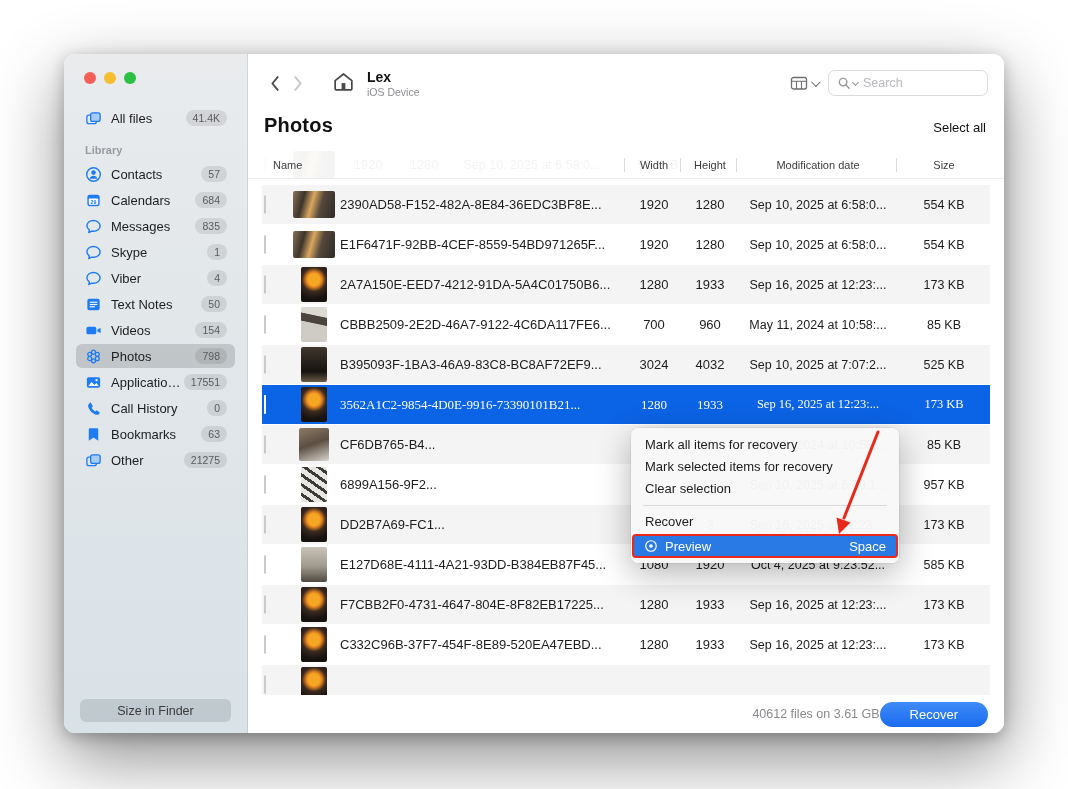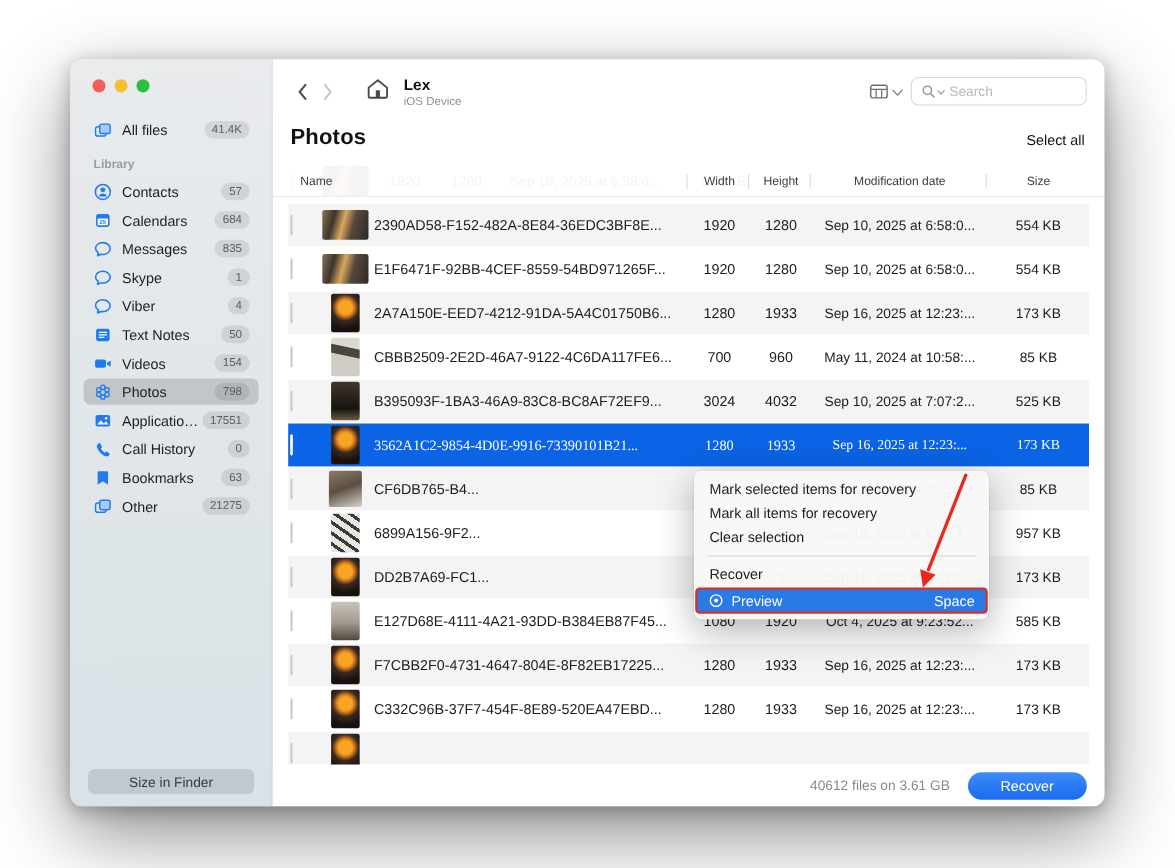--- a/index.html
+++ b/index.html
@@ -97,21 +97,21 @@
   .thumbwrap { display:flex; align-items:center; justify-content:center; }
   .thumb { border-radius:2px; }
   .t-street  { width:42px; height:27px; background:linear-gradient(105deg,#8a7354 0%,#3c342c 25%,#d9a75f 45%,#55483c 65%,#2e2a26 100%); }
   .t-drink   { width:26px; height:35px; background:radial-gradient(circle at 50% 36%, #f5a623 0 6px, #d97b1e 8px, #3a2a20 12px, #18120e 75%); }
   .t-person  { width:26px; height:35px; background:linear-gradient(12deg,#cfccc5 52%,#4b443c 54% 72%,#dcd9d3 74%); }
   .t-dark    { width:26px; height:35px; background:linear-gradient(180deg,#40372d 0%,#161310 70%,#6b5b46 100%); }
   .t-building{ width:30px; height:33px; background:linear-gradient(160deg,#8c7a66 0%,#5c4f42 48%,#d8d4cd 100%); }
   .t-ladder  { width:26px; height:35px; background:repeating-linear-gradient(35deg,#e8e6e1 0 5px,#3d3b38 5px 8px); }
   .t-person2 { width:26px; height:35px; background:linear-gradient(180deg,#c9c3b8 0%,#a09a8e 55%,#50493f 100%); }
   
-  .mfooter { height:38px; flex:none; display:flex; align-items:center; justify-content:flex-end; gap:16px; padding:0 16px; background:#fff; }
+  .mfooter { height:38px; flex:none; display:flex; align-items:center; justify-content:flex-end; padding:0 16px; background:#fff; }
   .fsummary { font-size:12.5px; color:#8a8a8e; }
   .recover-btn {
     border:none; border-radius:13px; padding:5px 30px; color:#fff; font-size:13px; font-weight:500;
     background:linear-gradient(180deg,#3f8bf8,#1a6bf0); cursor:pointer; font-family:inherit;
   }
   
   .ctxmenu {
     position:absolute; left:383px; top:374px; width:268px; z-index:20;
     background:rgba(248,248,248,0.97); border-radius:7px; padding:6px 0 5px 0;
     box-shadow:0 10px 34px rgba(0,0,0,0.3), 0 0 0 0.5px rgba(0,0,0,0.1);
@@ -496,22 +496,22 @@
           <div class="cell size"></div>
         </div>
       </div>
 
     <div class="mfooter">
       <span class="fsummary">40612 files on 3.61 GB</span>
       <button class="recover-btn">Recover</button>
     </div>
 
     <div class="ctxmenu" id="ctxmenu">
+        <div class="ctx-item">Mark all items for recovery</div>
         <div class="ctx-item">Mark selected items for recovery</div>
-        <div class="ctx-item">Mark all items for recovery</div>
         <div class="ctx-item">Clear selection</div>
         <div class="ctx-div"></div>
         <div class="ctx-item">Recover</div>
         <div class="ctx-preview">
           <span style="width: 14px; height: 14px; display: flex;">
             <svg viewBox="0 0 16 16">
               <circle cx="8" cy="8" r="6" fill="none" stroke="#fff" stroke-width="1.4"></circle>
               <circle cx="8" cy="8" r="2.1" fill="#fff"></circle>
             </svg>
           </span>

